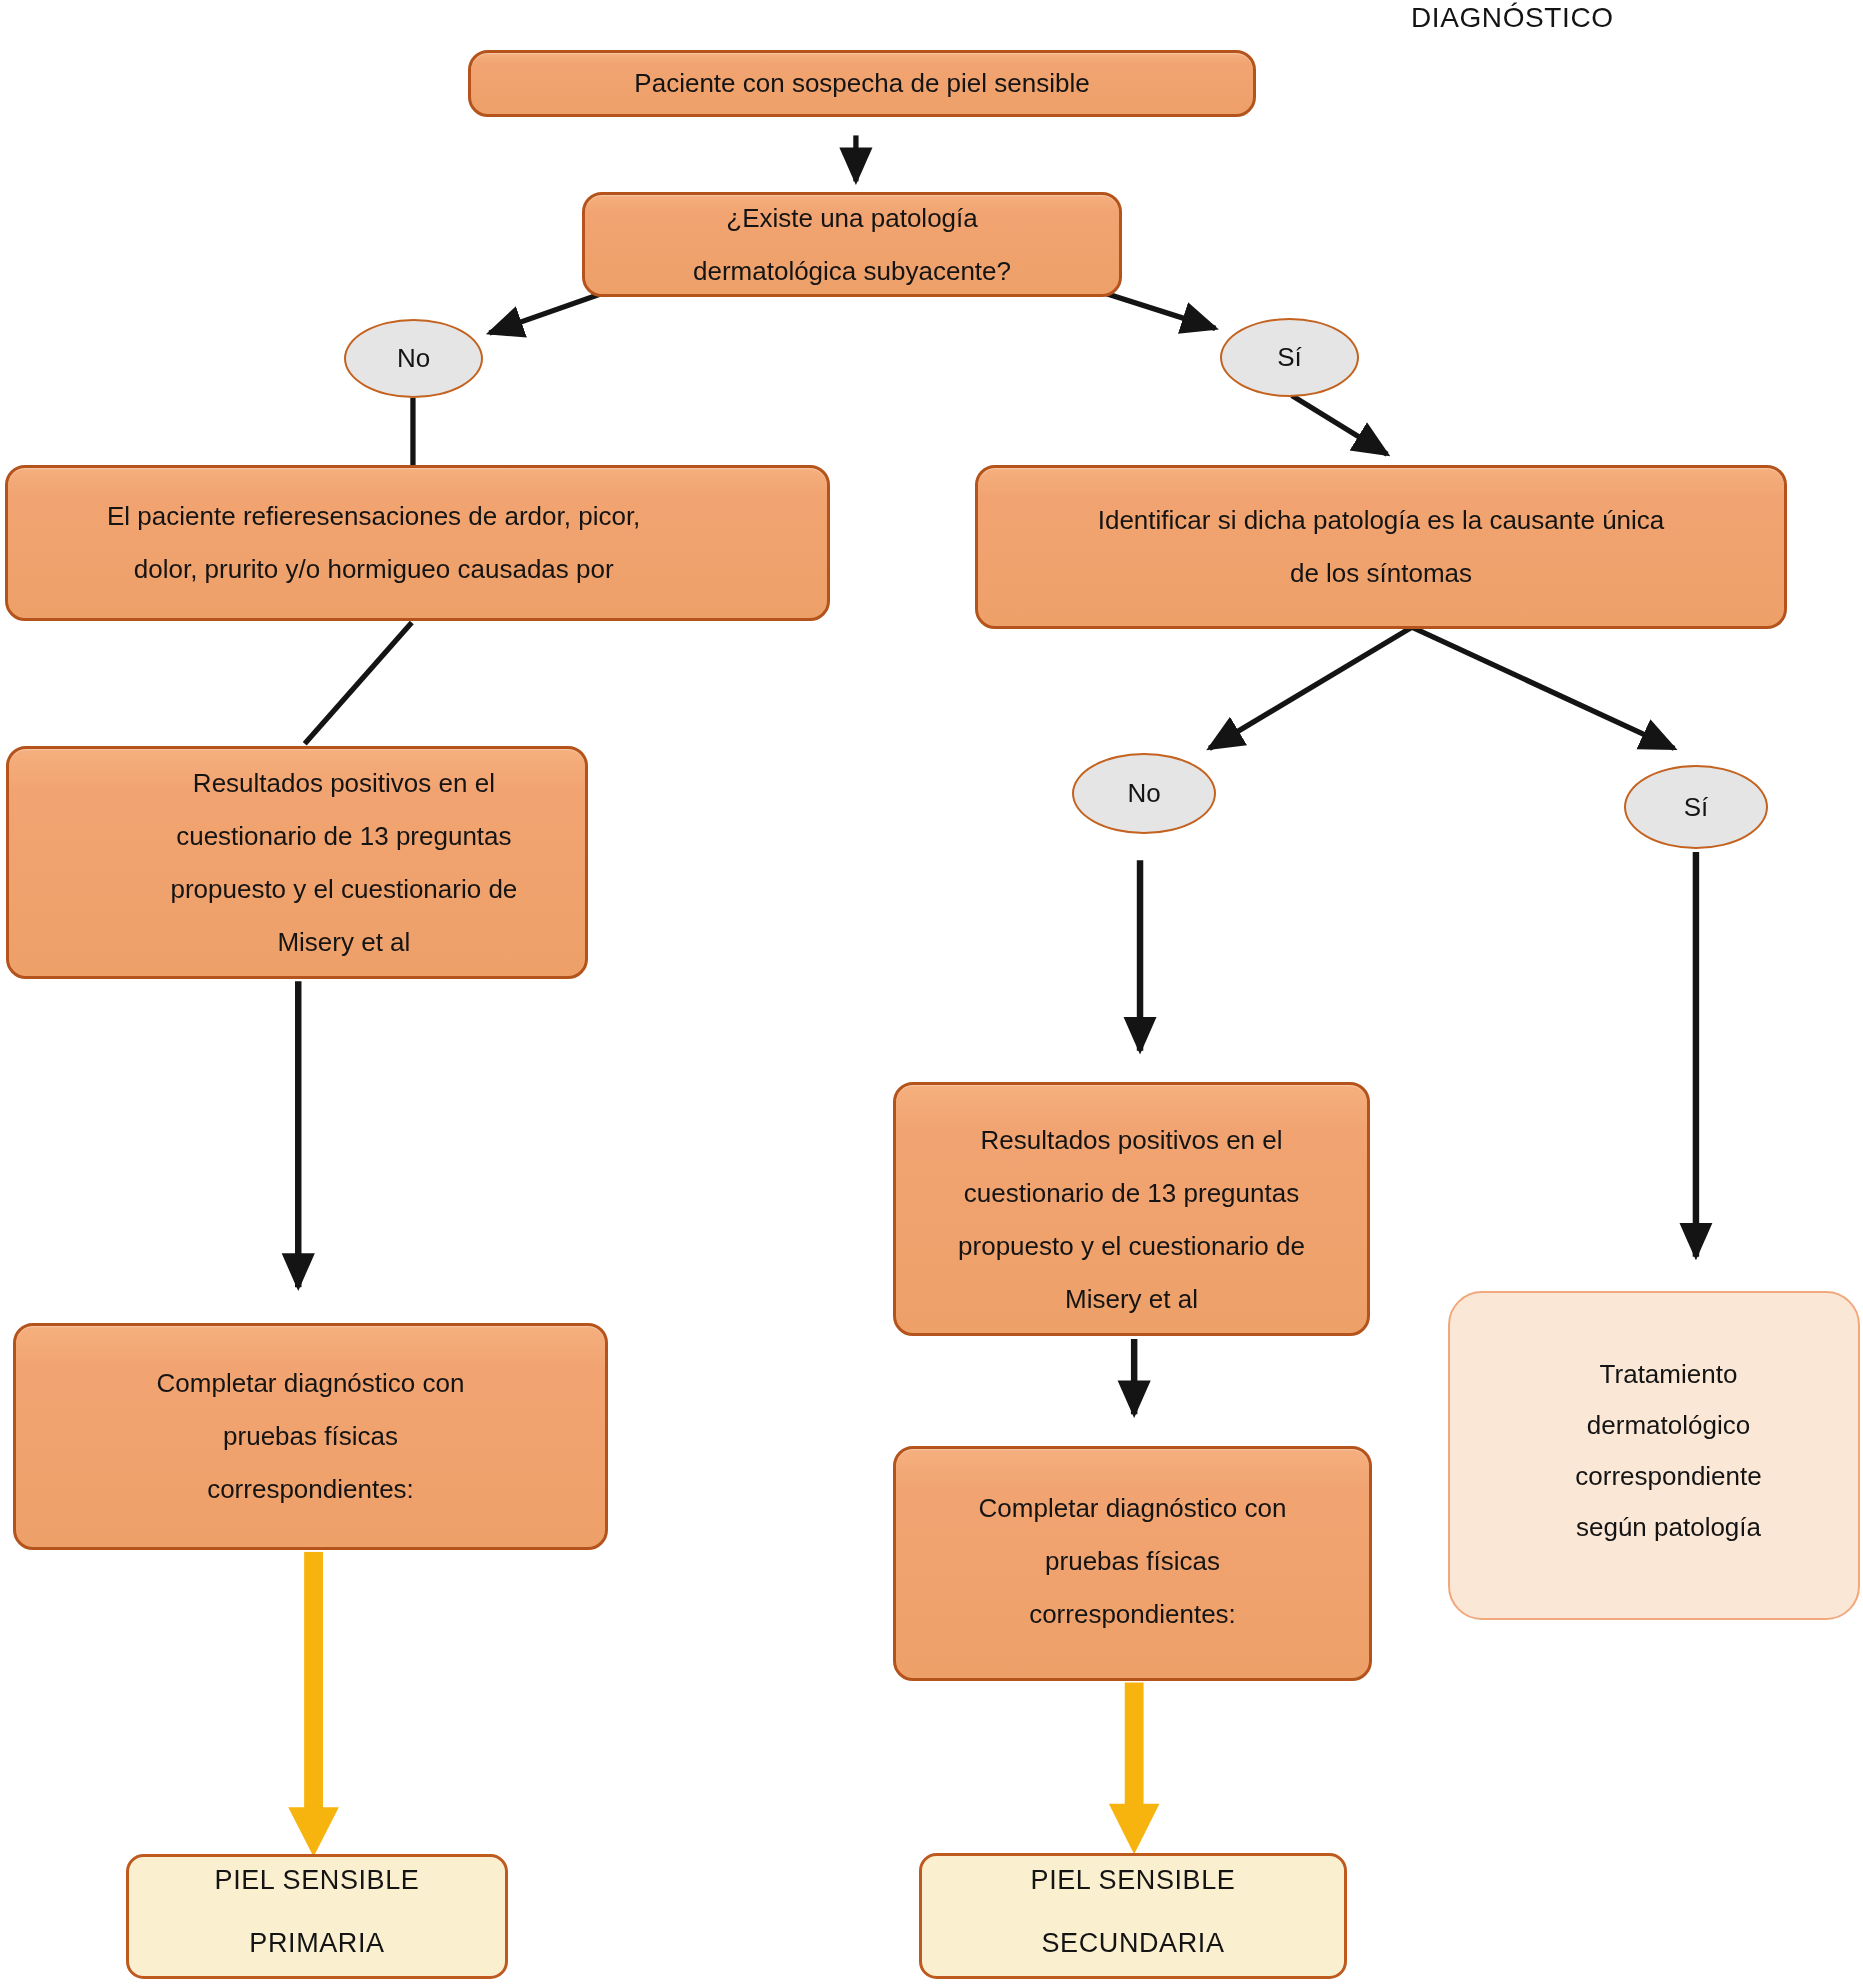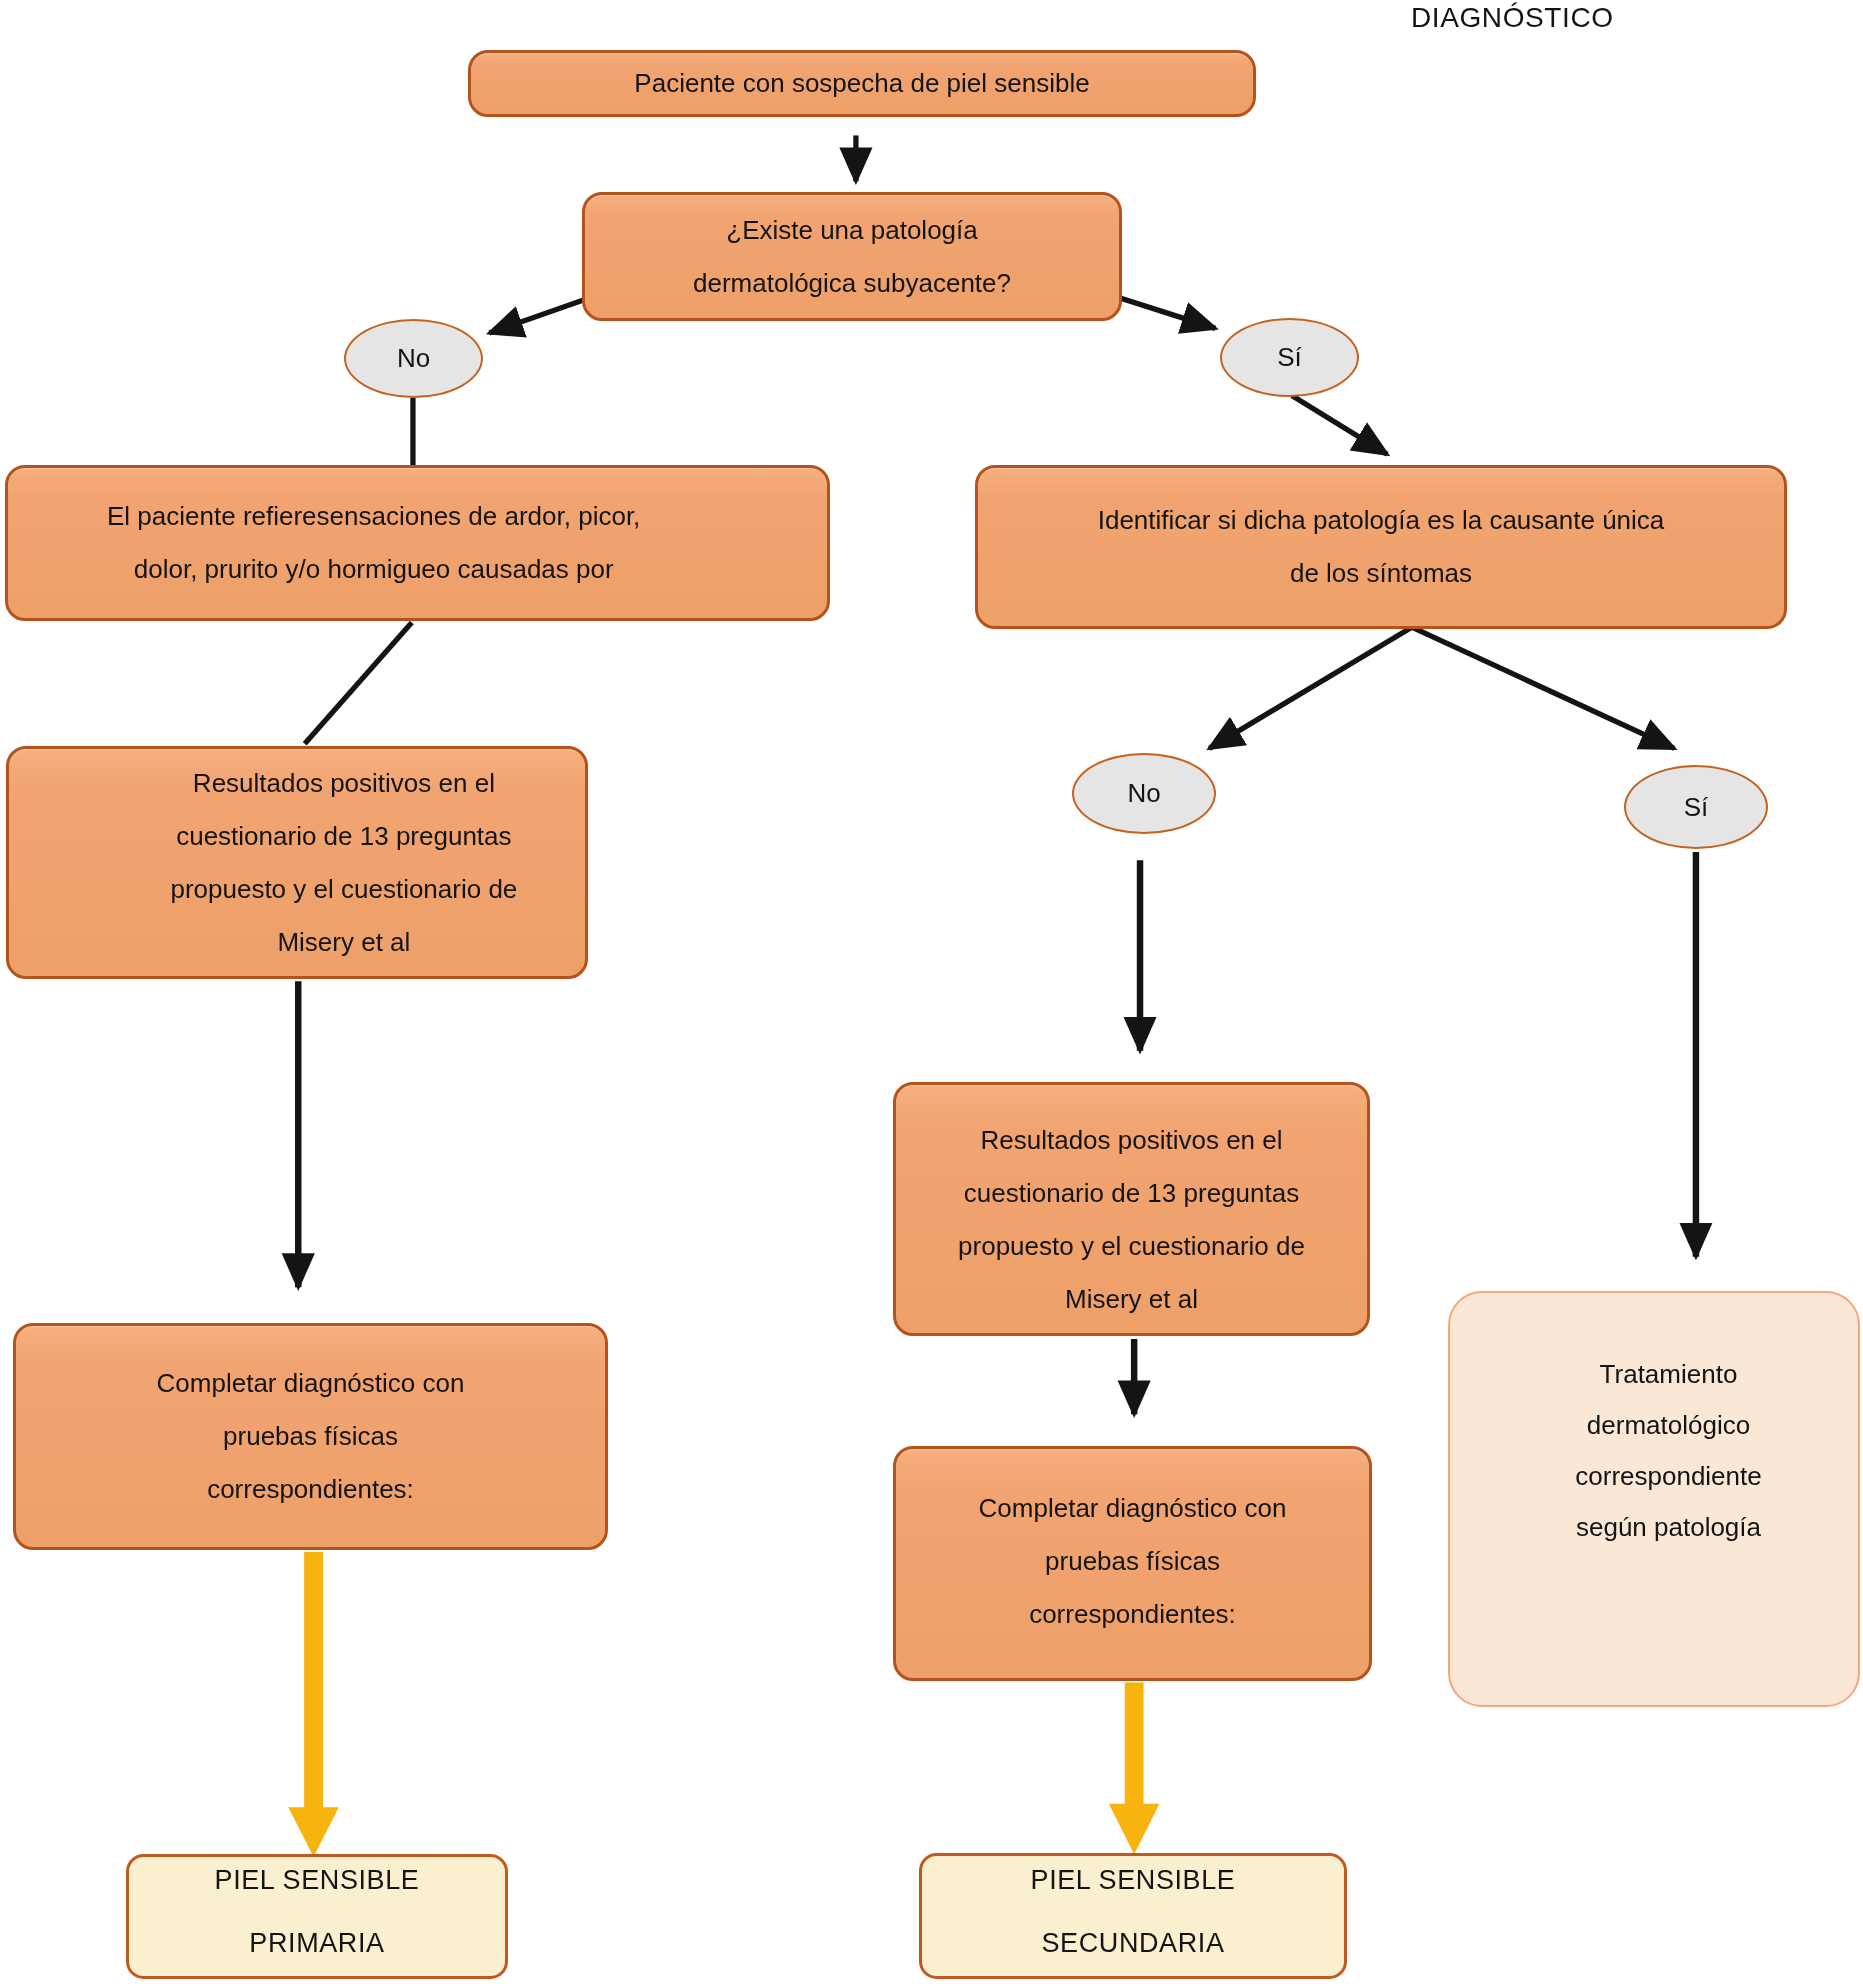--- a/index.html
+++ b/index.html
@@ -62,30 +62,30 @@
   .title{
     position:absolute;
     left:1411px;top:2.4px;
     font-size:28px;
     letter-spacing:0.6px;
     white-space:nowrap;
   }
 
   
   #n-start   {left:468px;  top:50px;   width:788px; height:67px;}
-  #n-question{left:582px;  top:192px;  width:540px;  height:129px;}
+  #n-question{left:582px;  top:192px;  width:540px;  height:105px;}
   #n-sens    {left:4.7px;    top:465px;  width:825px; height:156px; padding-right:87px;}
   #n-resL    {left:5.9px;   top:746px; width:582px;  height:233px; padding-left:94px;}
   #n-compL   {left:13px;   top:1323px; width:595px; height:227px; justify-content:flex-start; padding-top:31px;}
   #n-prim    {left:126px;  top:1854px; width:382px;  height:125px; padding-bottom:8.2px;}
   #n-ident   {left:975px; top:465px;  width:812px; height:164px;}
   #n-resR    {left:893px; top:1082px; width:477px;  height:254px; justify-content:flex-start; padding-top:29px;}
   #n-compR   {left:893px; top:1446px; width:479px;  height:235px; justify-content:flex-start; padding-top:33px;}
   #n-sec     {left:919px; top:1853px; width:428px;  height:126px; padding-bottom:8.2px;}
-  #n-treat   {left:1448px; top:1291px; width:412px;  height:416px; justify-content:flex-start; padding-top:56px; padding-left:29px;}
+  #n-treat   {left:1448px; top:1291px; width:412px;  height:329px; justify-content:flex-start; padding-top:56px; padding-left:29px;}
 
   #e-no1{left:344px;  top:319px;  width:139px; height:79px;}
   #e-si1{left:1220px; top:318px;  width:139px; height:79px;}
   #e-no2{left:1072px; top:753px; width:144px; height:81px;}
   #e-si2{left:1624px; top:765px; width:144px; height:84px;}
 </style>
 </head>
 <body>
 
 <div id="canvas">

